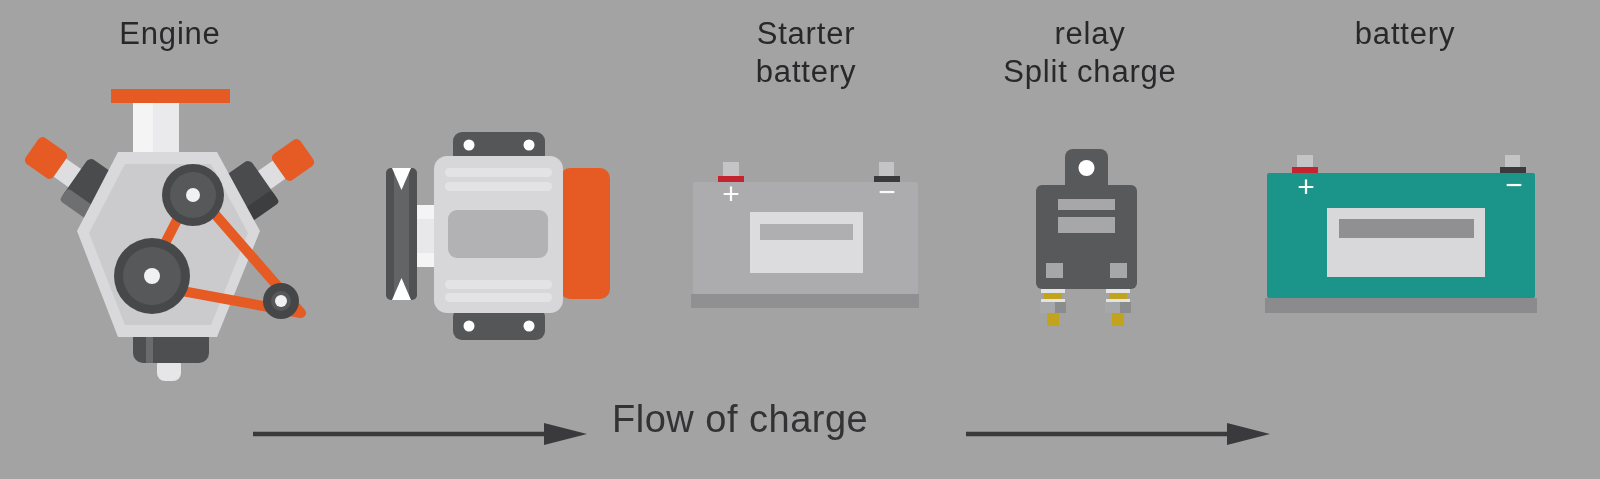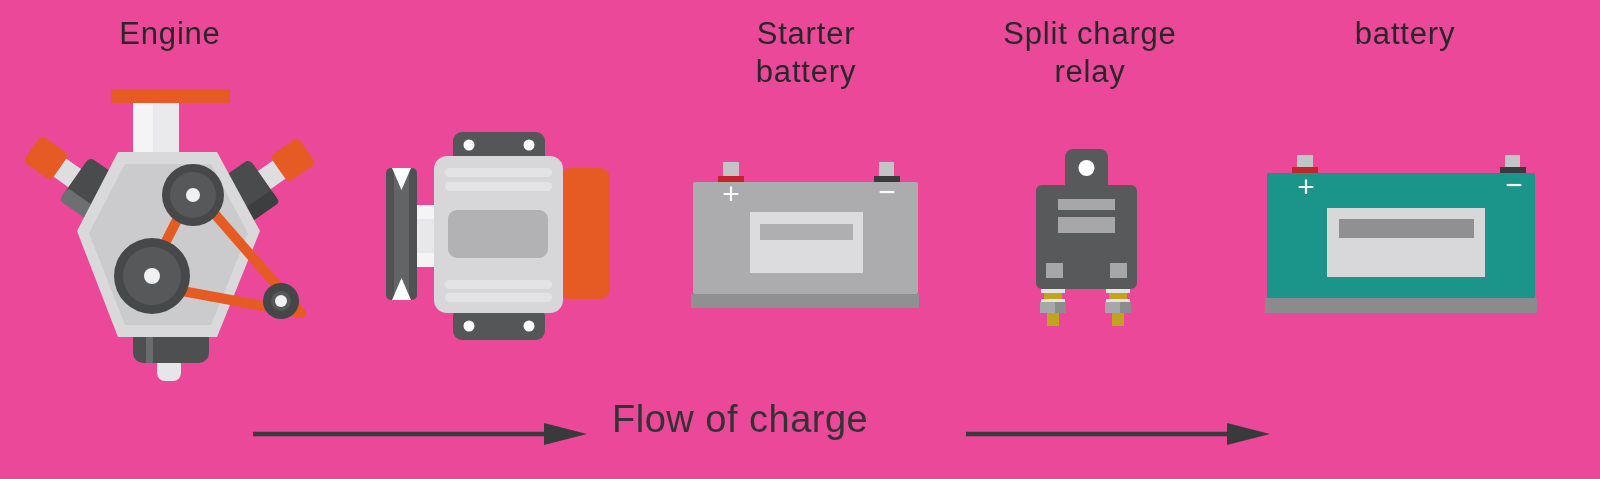--- a/index.html
+++ b/index.html
@@ -1,20 +1,20 @@
 <!DOCTYPE html>
 <html><head>
 <meta charset="utf-8">
 <style>
   html, body { margin: 0; padding: 0; background: #ffffff; }
   .stage {
     position: relative;
     width: 1600px;
     height: 479px;
-    background: #ec4899;
+    background: #a3a3a3;
     font-family: "Liberation Sans", "DejaVu Sans", sans-serif;
     overflow: hidden;
   }
   .comp-label {
     position: absolute;
     top: 15px;
     width: 320px;
     text-align: center;
     color: #28282a;
     font-size: 31px;
@@ -50,22 +50,22 @@
 <div class="stage">
 
   <div class="comp-label" style="left:10px">
     <span>Engine</span>
   </div>
   <div class="comp-label" style="left:646px">
     <span>Starter</span>
     <span>battery</span>
   </div>
   <div class="comp-label" style="left:930px">
+    <span>relay</span>
     <span>Split charge</span>
-    <span>relay</span>
   </div>
   <div class="comp-label" style="left:1245px">
     <span>battery</span>
   </div>
 
   <svg class="illus" style="left:25px; top:85px" width="290" height="300" viewBox="0 0 290 300">
 
     <g>
       <rect x="108" y="18" width="46" height="54" fill="#EAEAEC"></rect>
       <rect x="108" y="18" width="20" height="54" fill="#F4F4F5"></rect>

